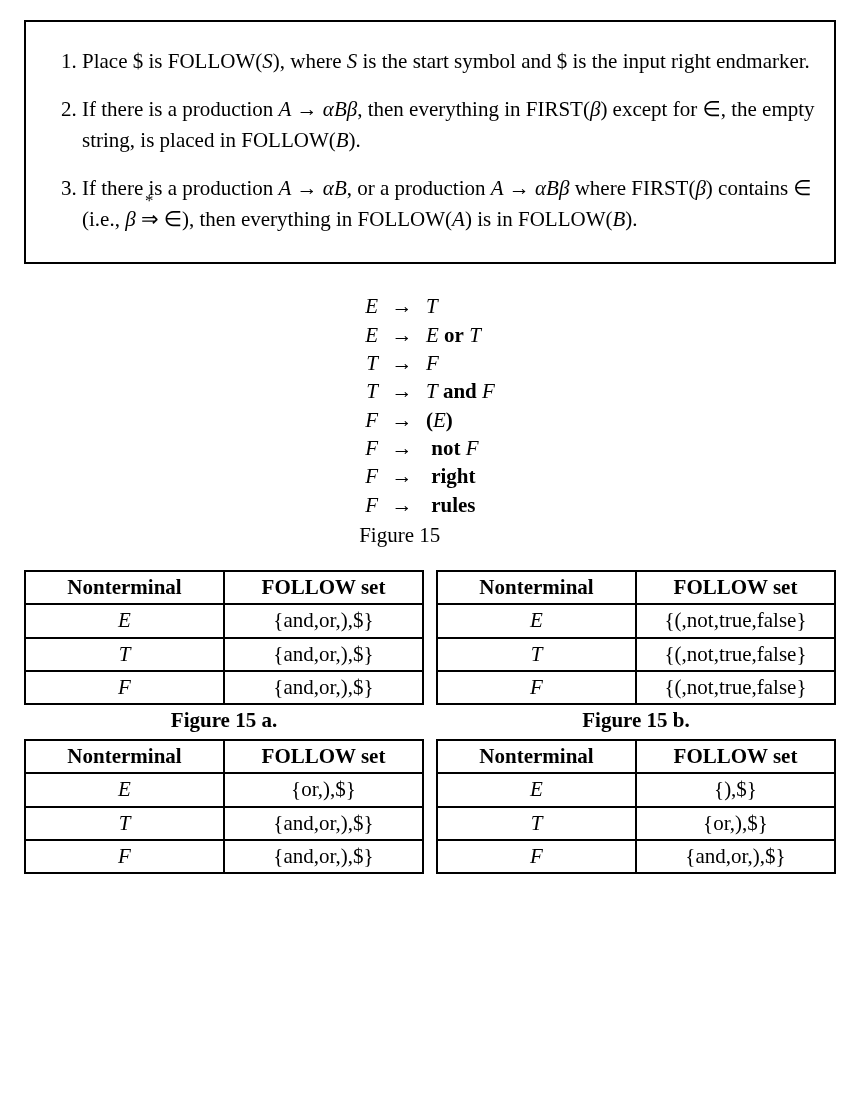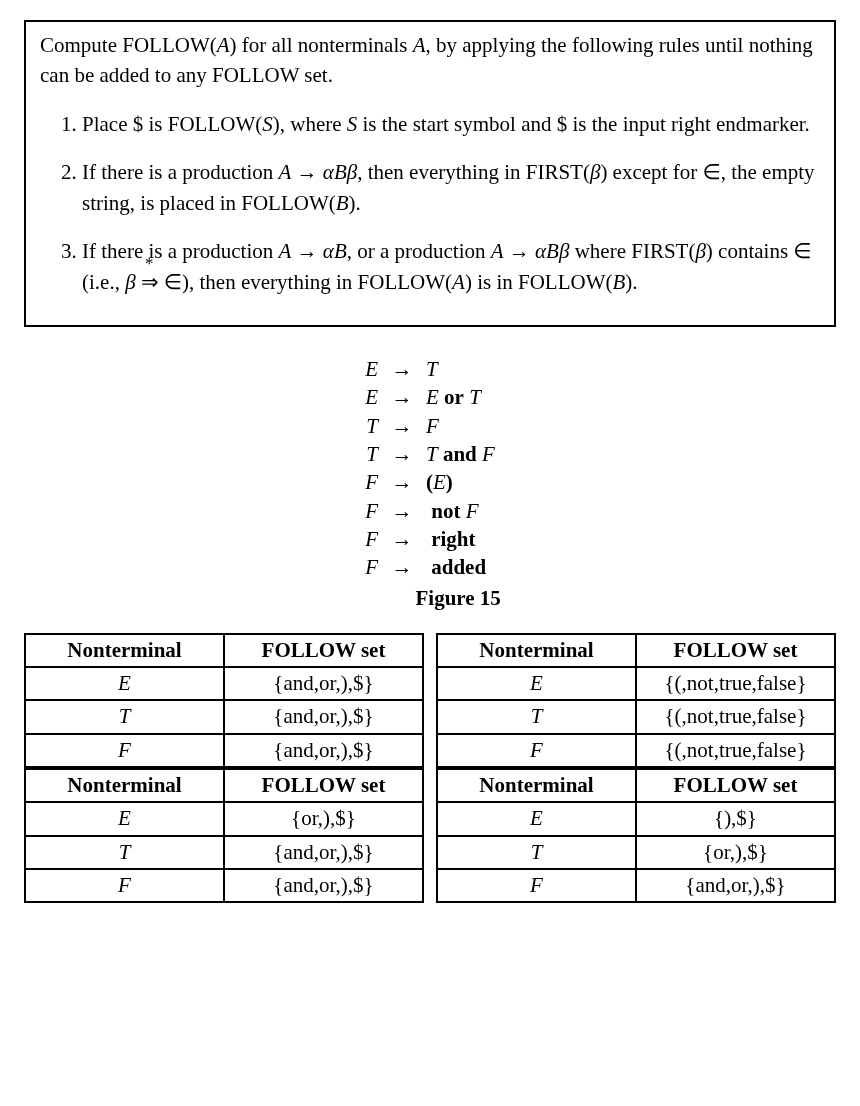--- a/index.html
+++ b/index.html
@@ -29,21 +29,21 @@
     margin: 28px auto 6px auto;
     width: fit-content;
   }
   .grammar-block table { border-collapse: collapse; }
   .grammar-block td { padding: 0 6px; line-height: 1.35; font-size: 21px; text-align: left;}
   .grammar-block td.lhs { font-style: italic; text-align: right; }
   .grammar-block td.arr { text-align: center; width: 24px; }
   .grammar-block td.rhs { }
   .bold { font-weight: bold; font-style: normal; text-align: center; }
   .caption-center {
-    text-align: right; font-weight: bold; margin-top: 4px;
+    text-align: left; font-weight: normal; margin-top: 4px;
   }
   .tables-wrap { margin-top: 22px; }
   .pair-row { display: flex; gap: 12px; }
   .half { width: 50%; }
   table.followtbl {
     border-collapse: collapse;
     width: 100%;
     table-layout: fixed;
   }
   table.followtbl th, table.followtbl td {
@@ -57,23 +57,20 @@
   table.followtbl th { font-weight: bold; }
   table.followtbl td.nt { font-style: italic; }
   .fig-label {
     text-align: center; font-weight: bold; padding: 3px 0 6px 0;
   }
 </style>
 </head>
 <body>
 
 <div class="rule-box">
-  <div class="rule-intro">
-    Compute FOLLOW(<span class="it">A</span>) for all nonterminals <span class="it">A</span>, by applying the following rules until nothing can be added to any FOLLOW set.
-  </div>
   <ol class="rules">
     <li>
       Place $ is FOLLOW(<span class="it">S</span>), where <span class="it">S</span> is the start symbol and $ is the input right endmarker.
     </li>
     <li>
       If there is a production <span class="it">A</span> → <span class="it">αBβ</span>, then everything in FIRST(<span class="it">β</span>) except for <span class="eps">∈</span>, the empty string, is placed in FOLLOW(<span class="it">B</span>).
     </li>
     <li>
       If there is a production <span class="it">A</span> → <span class="it">αB</span>, or a production <span class="it">A</span> → <span class="it">αBβ</span> where FIRST(<span class="it">β</span>) contains <span class="eps">∈</span> (i.e., <span class="it">β</span> <span style="position:relative;display:inline-block;"><span style="position:absolute;top:-0.9em;left:0.25em;font-size:0.8em;">*</span>⇒</span> <span class="eps">∈</span>), then everything in FOLLOW(<span class="it">A</span>) is in FOLLOW(<span class="it">B</span>).
     </li>
@@ -114,21 +111,21 @@
           <td class="rhs">&nbsp;<span class="bold">not</span> <span class="it">F</span></td>
         </tr>
     <tr>
           <td class="lhs">F</td>
           <td class="arr">→</td>
           <td class="rhs">&nbsp;<span class="bold">right</span></td>
         </tr>
     <tr>
           <td class="lhs">F</td>
           <td class="arr">→</td>
-          <td class="rhs">&nbsp;<span class="bold">added</span></td>
+          <td class="rhs">&nbsp;<span class="bold">rules</span></td>
         </tr>
   </tbody>
     </table>
   <div class="caption-center">Figure 15</div>
 </div>
 
 <div class="tables-wrap">
 
   <div class="pair-row">
     <div class="half">
@@ -170,22 +167,26 @@
             </tr>
         <tr>
               <td class="nt">F</td>
               <td>{(,not,true,false}</td>
             </tr>
       </tbody>
         </table>
     </div>
   </div>
 
-
   <div class="pair-row">
+    <div class="half fig-label">Figure 15 a.</div>
+    <div class="half fig-label">Figure 15 b.</div>
+  </div>
+
+  <div class="pair-row">
     <div class="half">
       <table class="followtbl">
         <tbody>
             <tr>
               <th>Nonterminal</th>
               <th>FOLLOW set</th>
             </tr>
         <tr>
               <td class="nt">E</td>
               <td>{or,),$}</td>

